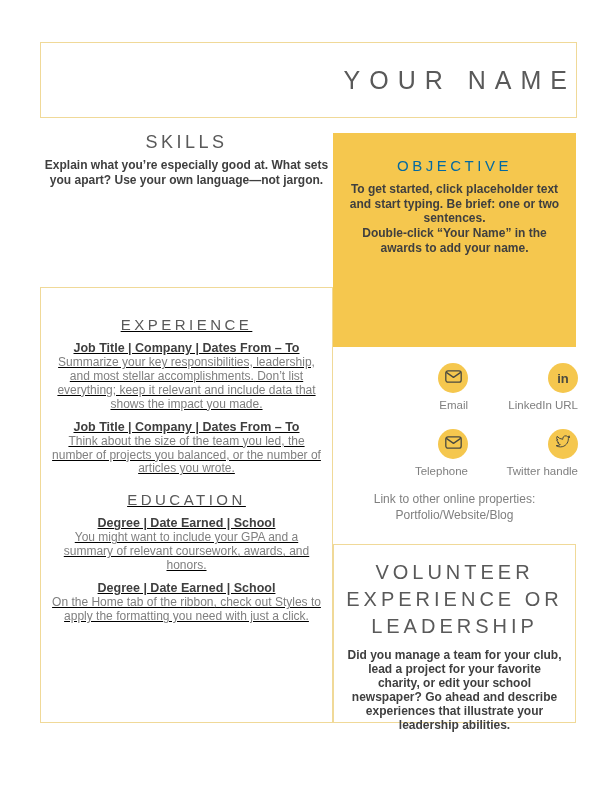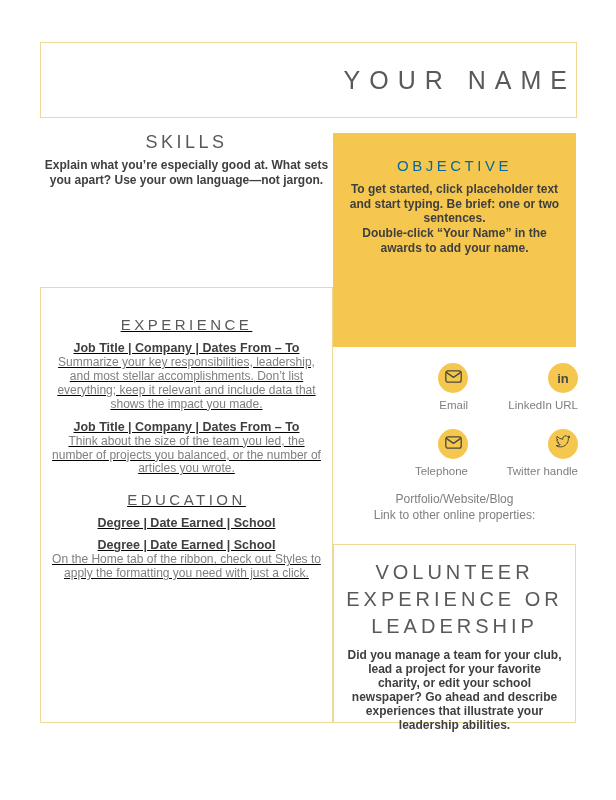--- a/index.html
+++ b/index.html
@@ -112,20 +112,21 @@
     </div>
     <div>
       <div class="entry-title">Job Title | Company | Dates From – To</div>
       <div class="entry-body">Think about the size of the team you led, the number of projects you balanced, or the number of articles you wrote.</div>
     </div>
 
     <div class="section-heading edu-heading">EDUCATION</div>
 
     <div>
       <div class="entry-title">Degree | Date Earned | School</div>
+      <div class="entry-body">You might want to include your GPA and a summary of relevant coursework, awards, and honors.</div>
     </div>
     <div>
       <div class="entry-title">Degree | Date Earned | School</div>
       <div class="entry-body">On the Home tab of the ribbon, check out Styles to apply the formatting you need with just a click.</div>
     </div>
   </div>
 
   <div class="contact-grid">
 
     <div class="contact-item">
@@ -165,22 +166,22 @@
           <svg width="16" height="14" viewBox="0 0 16 14" fill="none" xmlns="http://www.w3.org/2000/svg">
             <path d="M15 1.9c-.55.33-1.14.56-1.77.68A2.8 2.8 0 0 0 14.46 1c-.55.33-1.16.57-1.8.7a2.81 2.81 0 0 0-4.86 1.92c0 .22.02.43.07.64A7.96 7.96 0 0 1 2.1 1.33a2.8 2.8 0 0 0 .87 3.74c-.45-.01-.88-.14-1.26-.35v.04c0 1.35.96 2.48 2.24 2.74a2.8 2.8 0 0 1-1.27.05 2.81 2.81 0 0 0 2.62 1.95A5.63 5.63 0 0 1 1.1 10.64a7.94 7.94 0 0 0 4.3 1.26c5.15 0 7.96-4.26 7.96-7.96v-.36c.55-.4 1.03-.9 1.4-1.46z" stroke="#4A4A40" stroke-width="1" fill="none" stroke-linejoin="round"></path>
           </svg>
         </span>
       </div>
       <div class="contact-label">Twitter handle</div>
     </div>
   </div>
 
   <div class="links-note">
+    <div>Link to other online properties:</div>
     <div>Portfolio/Website/Blog</div>
-    <div>Link to other online properties:</div>
   </div>
 
   <div class="volunteer-box">
     <div class="volunteer-heading">VOLUNTEER EXPERIENCE OR LEADERSHIP</div>
     <div class="bold-body volunteer-body">Did you manage a team for your club, lead a project for your favorite charity, or edit your school newspaper? Go ahead and describe experiences that illustrate your leadership abilities.</div>
   </div>
 
 </div>
 
 </body></html>

